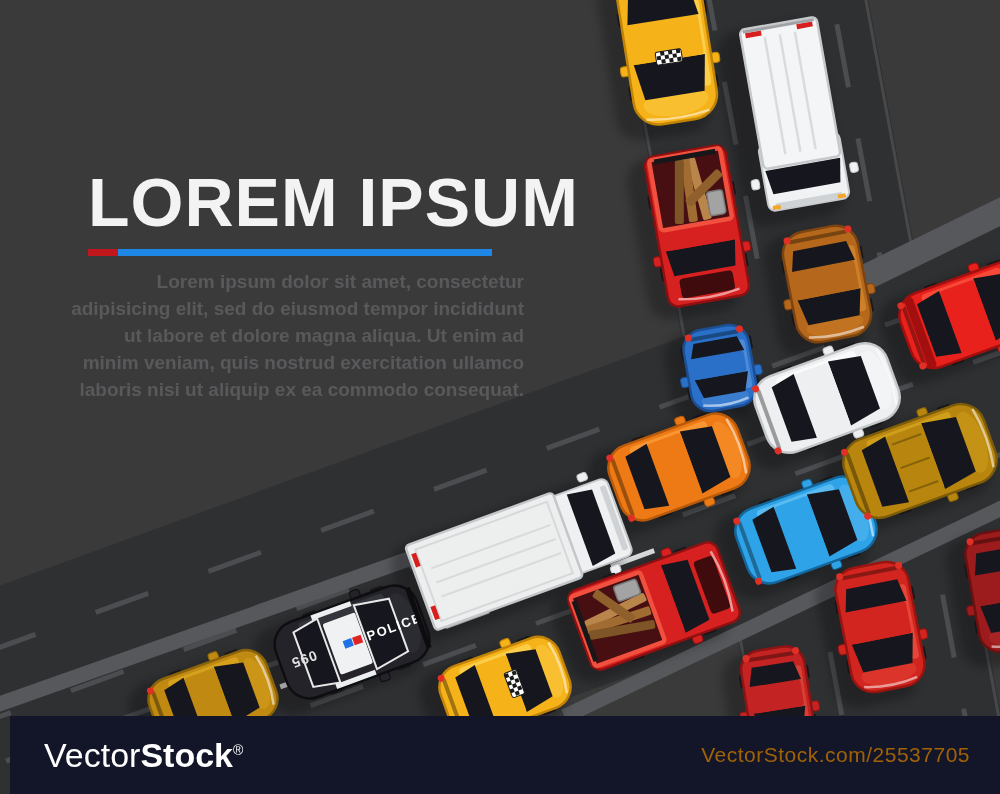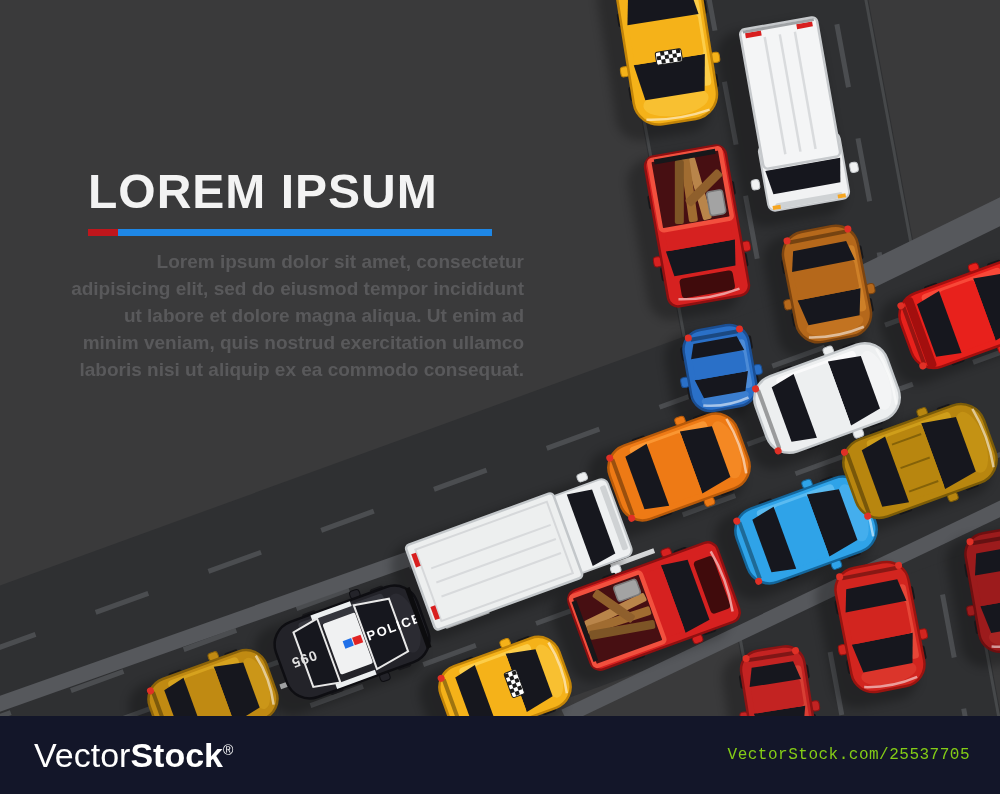--- a/index.html
+++ b/index.html
@@ -1,34 +1,34 @@
 <!DOCTYPE html>
 <html><head>
 <meta charset="utf-8">
 <style>
   html,body{margin:0;padding:0;background:#222;}
   .stage{position:relative;width:1000px;height:794px;overflow:hidden;
          font-family:"Liberation Sans",sans-serif;background:#3a3a3b;}
   .stage svg{position:absolute;left:0;top:0;}
   .hero{position:absolute;left:68px;top:168px;width:456px;z-index:5;}
-  .hero h1{margin:0 0 0 20px;font-size:48px;line-height:1.0;font-weight:800;
+  .hero h1{margin:0 0 0 20px;font-size:68px;line-height:1.0;font-weight:800;
            color:#f3f3f3;letter-spacing:1px;white-space:nowrap;}
   .underline{display:flex;height:7px;width:404px;margin:13px 0 0 20px;}
   .u-red{width:30px;height:7px;}
   .u-blue{flex:1;height:7px;}
   .hero p{margin:12px 0 0 0;font-size:19px;line-height:27px;font-weight:bold;
           color:#59595b;text-align:right;white-space:pre-line;}
-  .bottombar{position:absolute;left:0;right:0;bottom:0;height:78px;z-index:10;
+  .bottombar{position:absolute;left:10px;right:0;bottom:0;height:78px;z-index:10;
              display:flex;align-items:center;justify-content:space-between;
              padding:0 30px 0 34px;box-sizing:border-box;}
   .logo{color:#fff;font-size:34px;white-space:nowrap;}
   .logo .thin{font-weight:300;}
   .logo .bold{font-weight:bold;}
   .logo .reg{font-size:14px;vertical-align:super;font-weight:300;}
-  .url{color:#84cc16;font-size:16px;letter-spacing:.5px;font-family:Liberation Mono, monospace;}
+  .url{color:#a16207;font-size:21px;letter-spacing:.5px;}
 </style>
 </head>
 <body>
 
 <div class="stage" style="background: rgb(58, 58, 59);">
   <svg id="scene" width="1000" height="794" viewBox="0 0 1000 794">
       <rect x="0" y="0" width="1000" height="794" fill="#3a3a3b"></rect>
       <defs>
         <filter id="soft" x="-60%" y="-60%" width="220%" height="220%">
           <feGaussianBlur stdDeviation="5"></feGaussianBlur>

